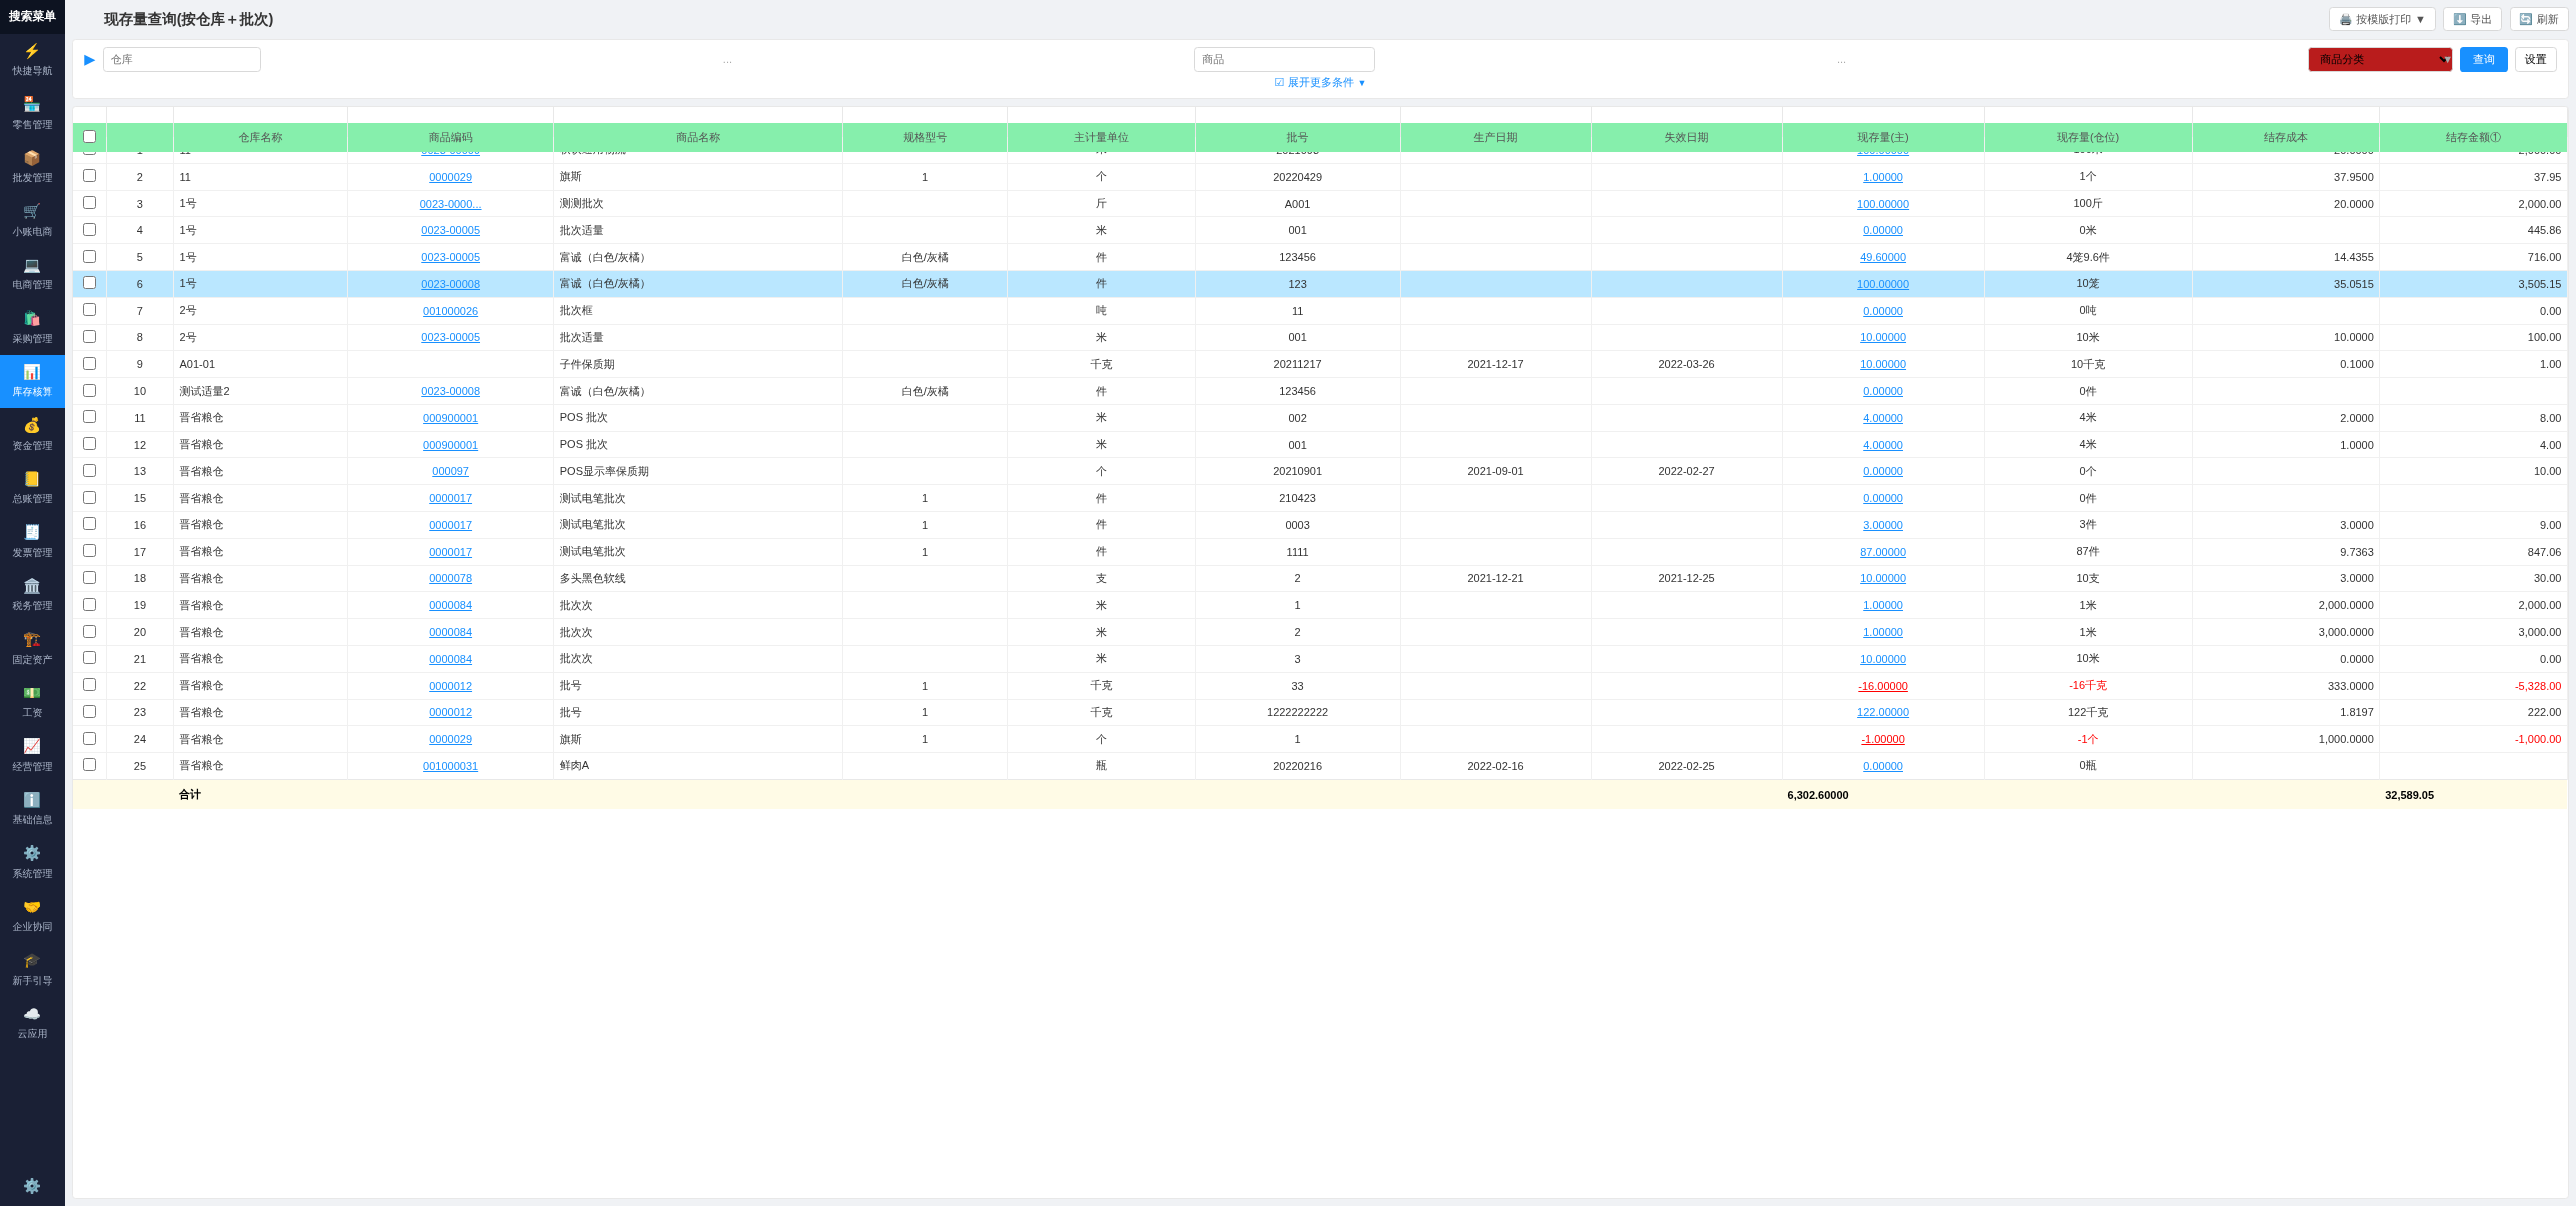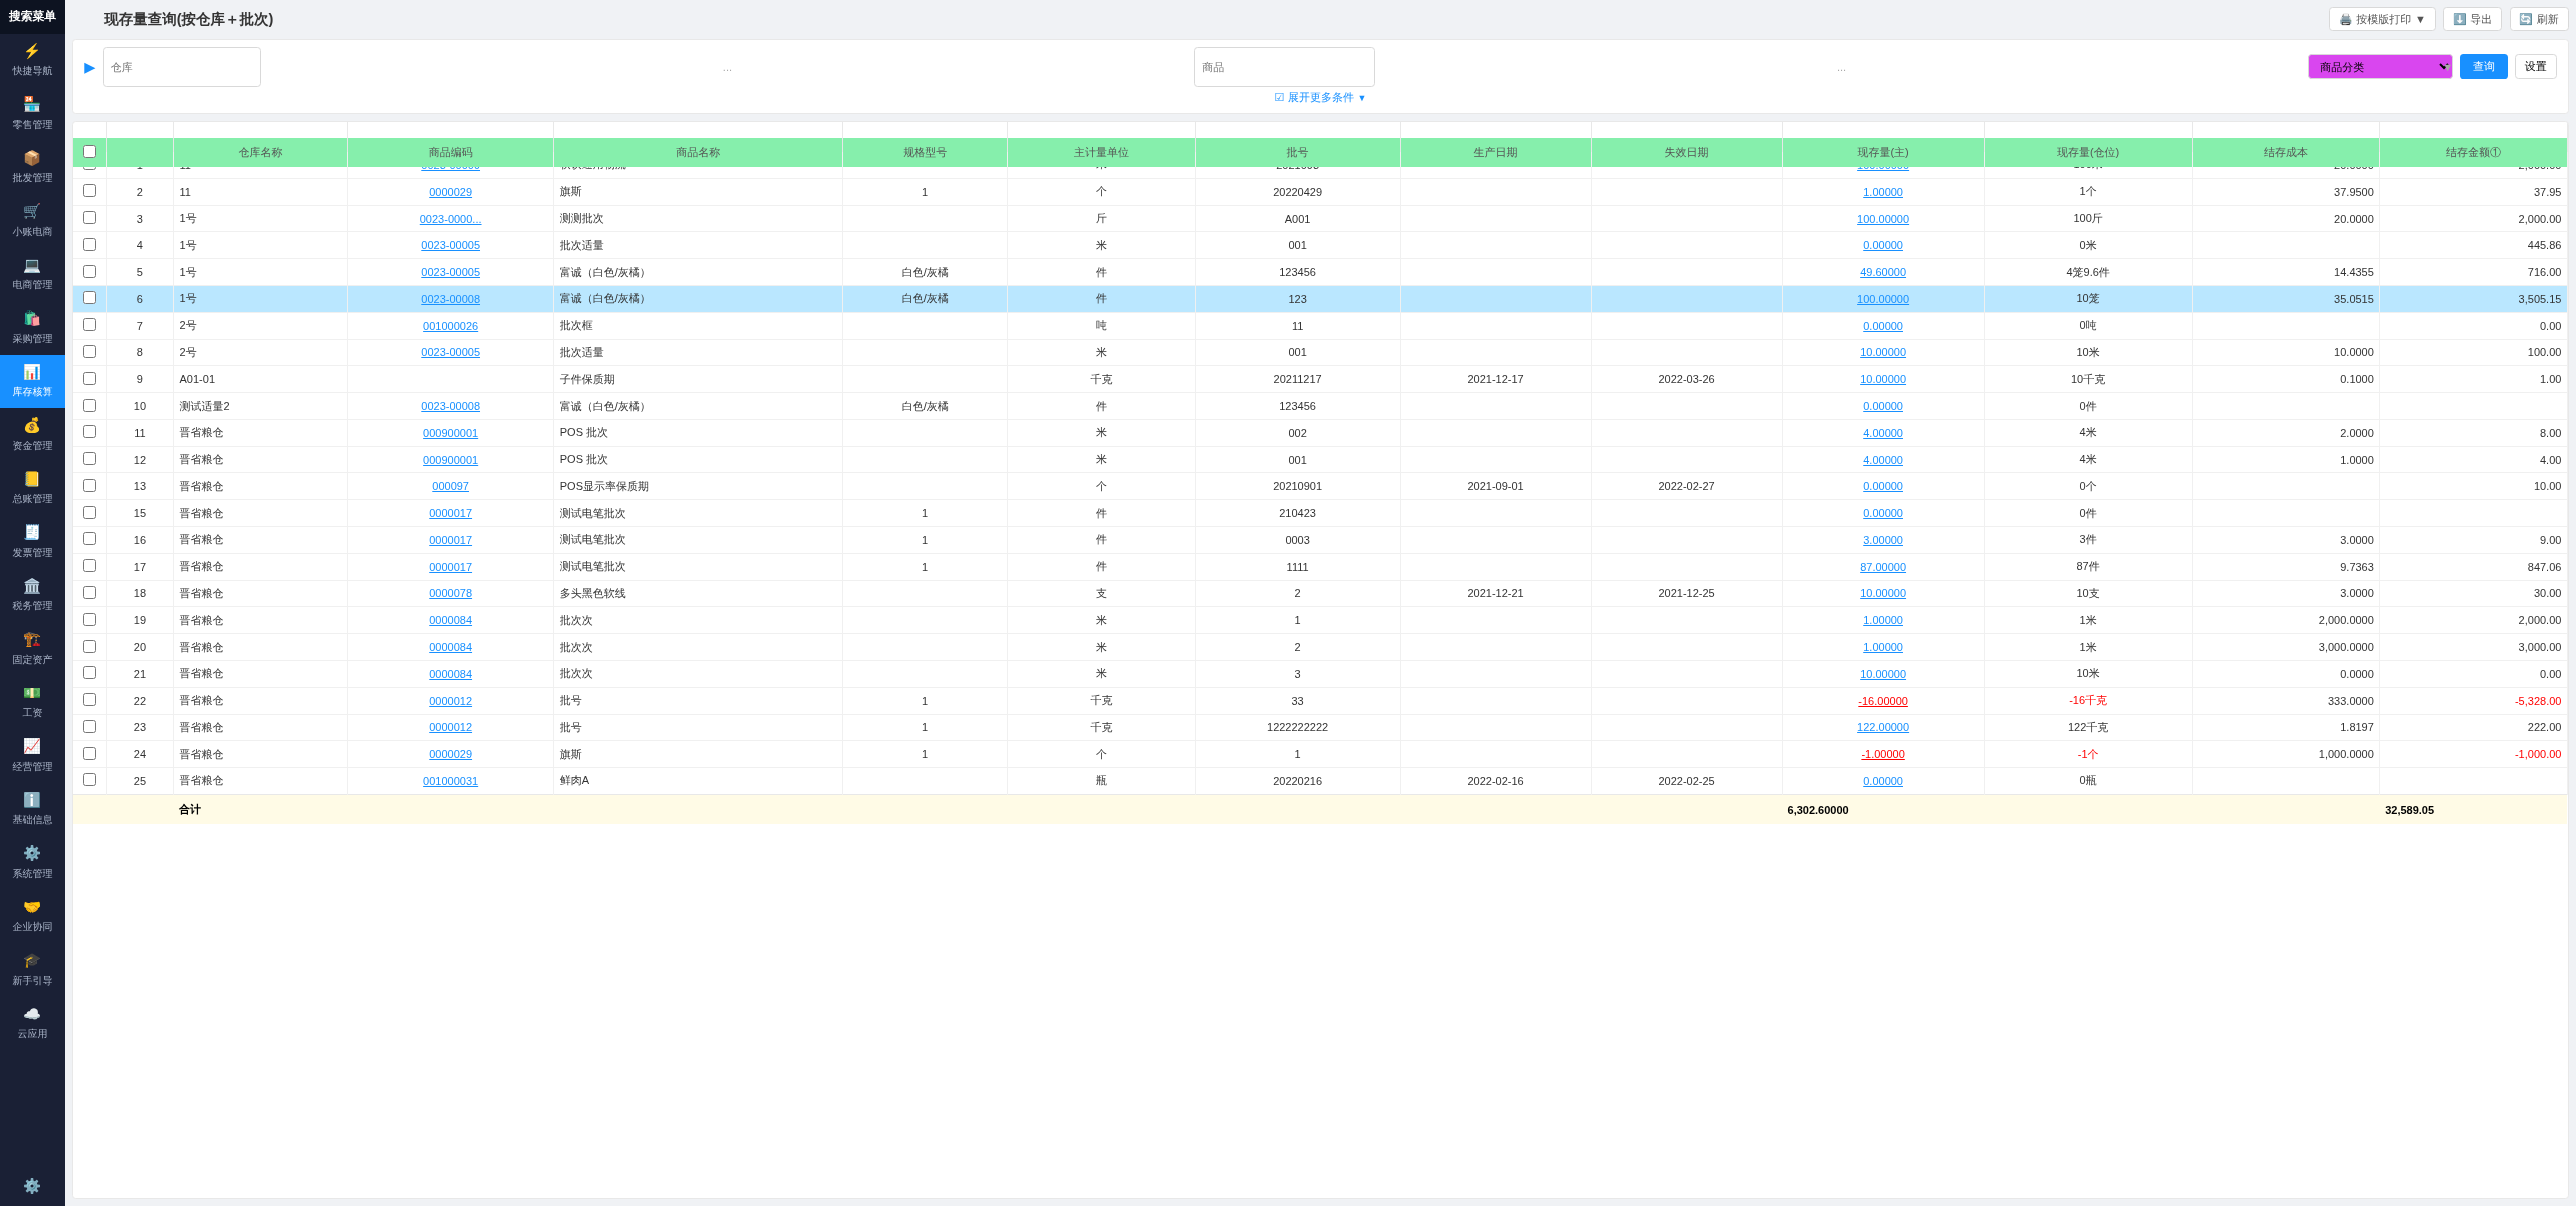--- a/index.html
+++ b/index.html
@@ -150,30 +150,30 @@
       font-size: 11px;
       display: flex;
       align-items: center;
       gap: 3.6px;
     }
     .filter-input {
       border: 0.9px solid #d9d9d9;
       border-radius: 3.6px;
       padding: 2.7px 7.2px;
       font-size: 11px;
-      height: 40px;
+      height: 25px;
       outline: none;
     }
     .filter-select {
       border: 0.9px solid #d9d9d9;
       border-radius: 3.6px;
       padding: 2.7px 7.2px;
       font-size: 11px;
       height: 25px;
-      background: #d946ef;
+      background: #b91c1c;
     }
     .filter-select-wide {
       min-width: 145px;
     }
     .filter-expand-arrow {
       color: #1890ff;
       font-size: 9px;
     }
     .filter-toggle-btn {
       background: #1890ff;

